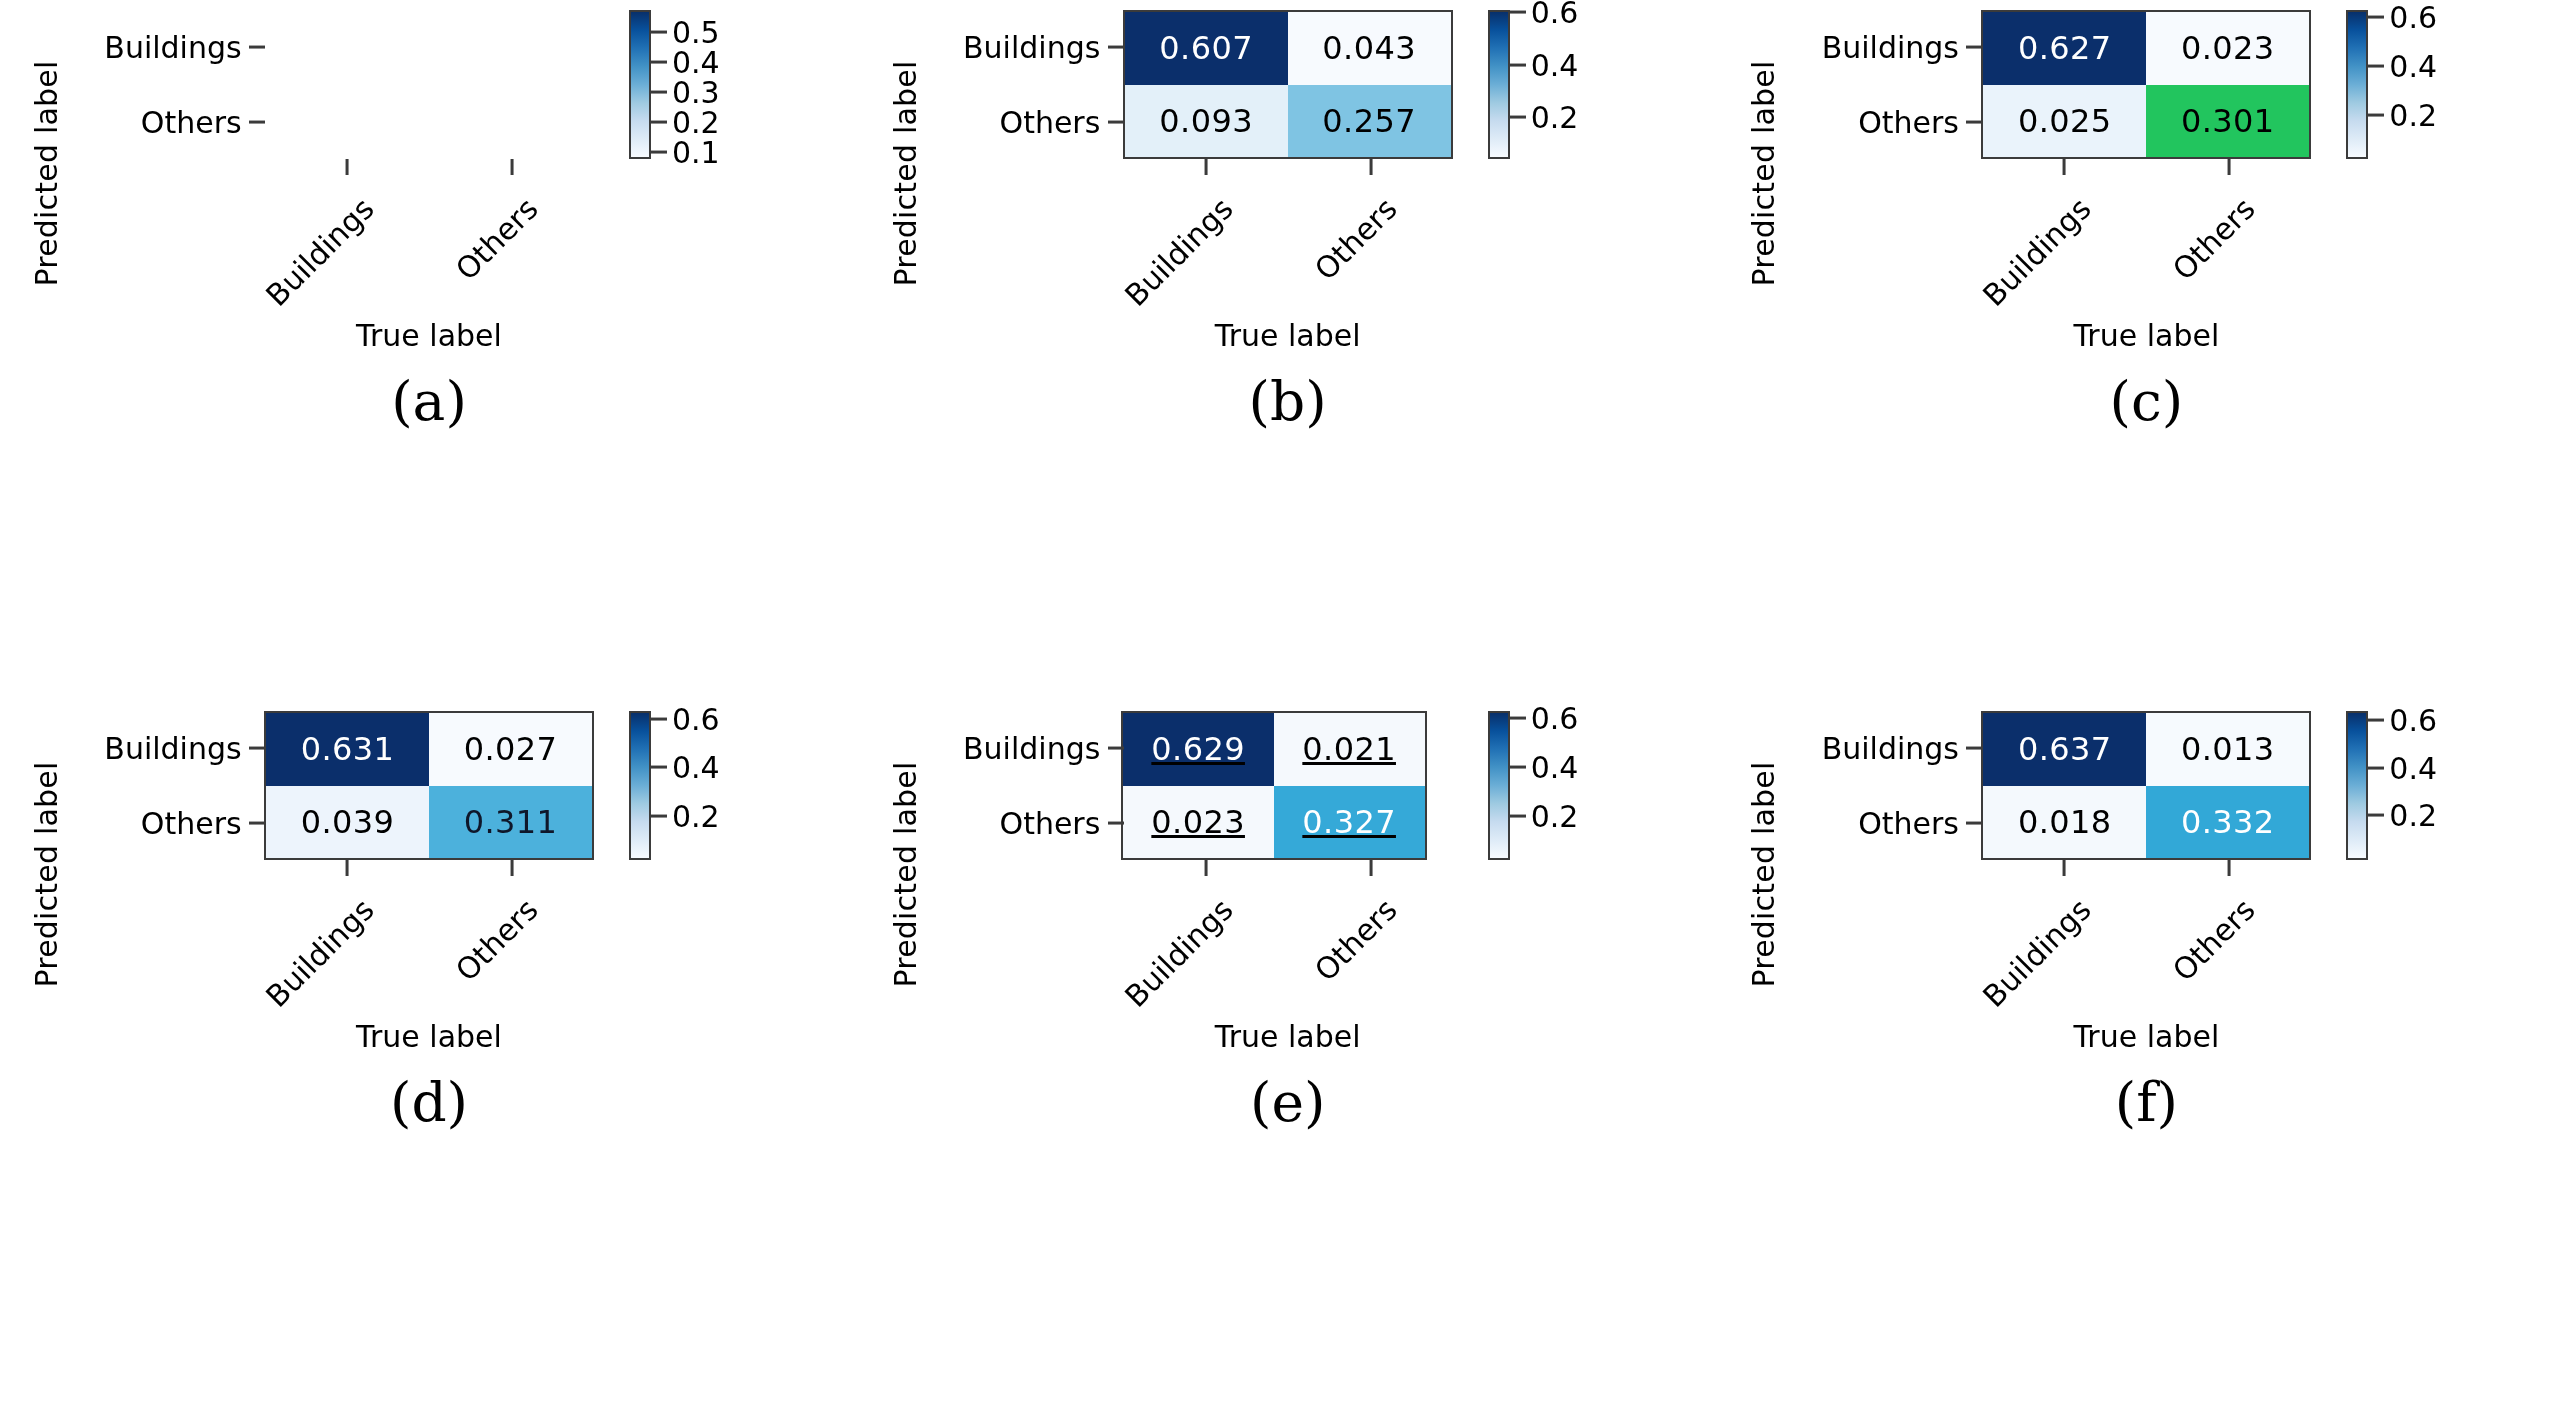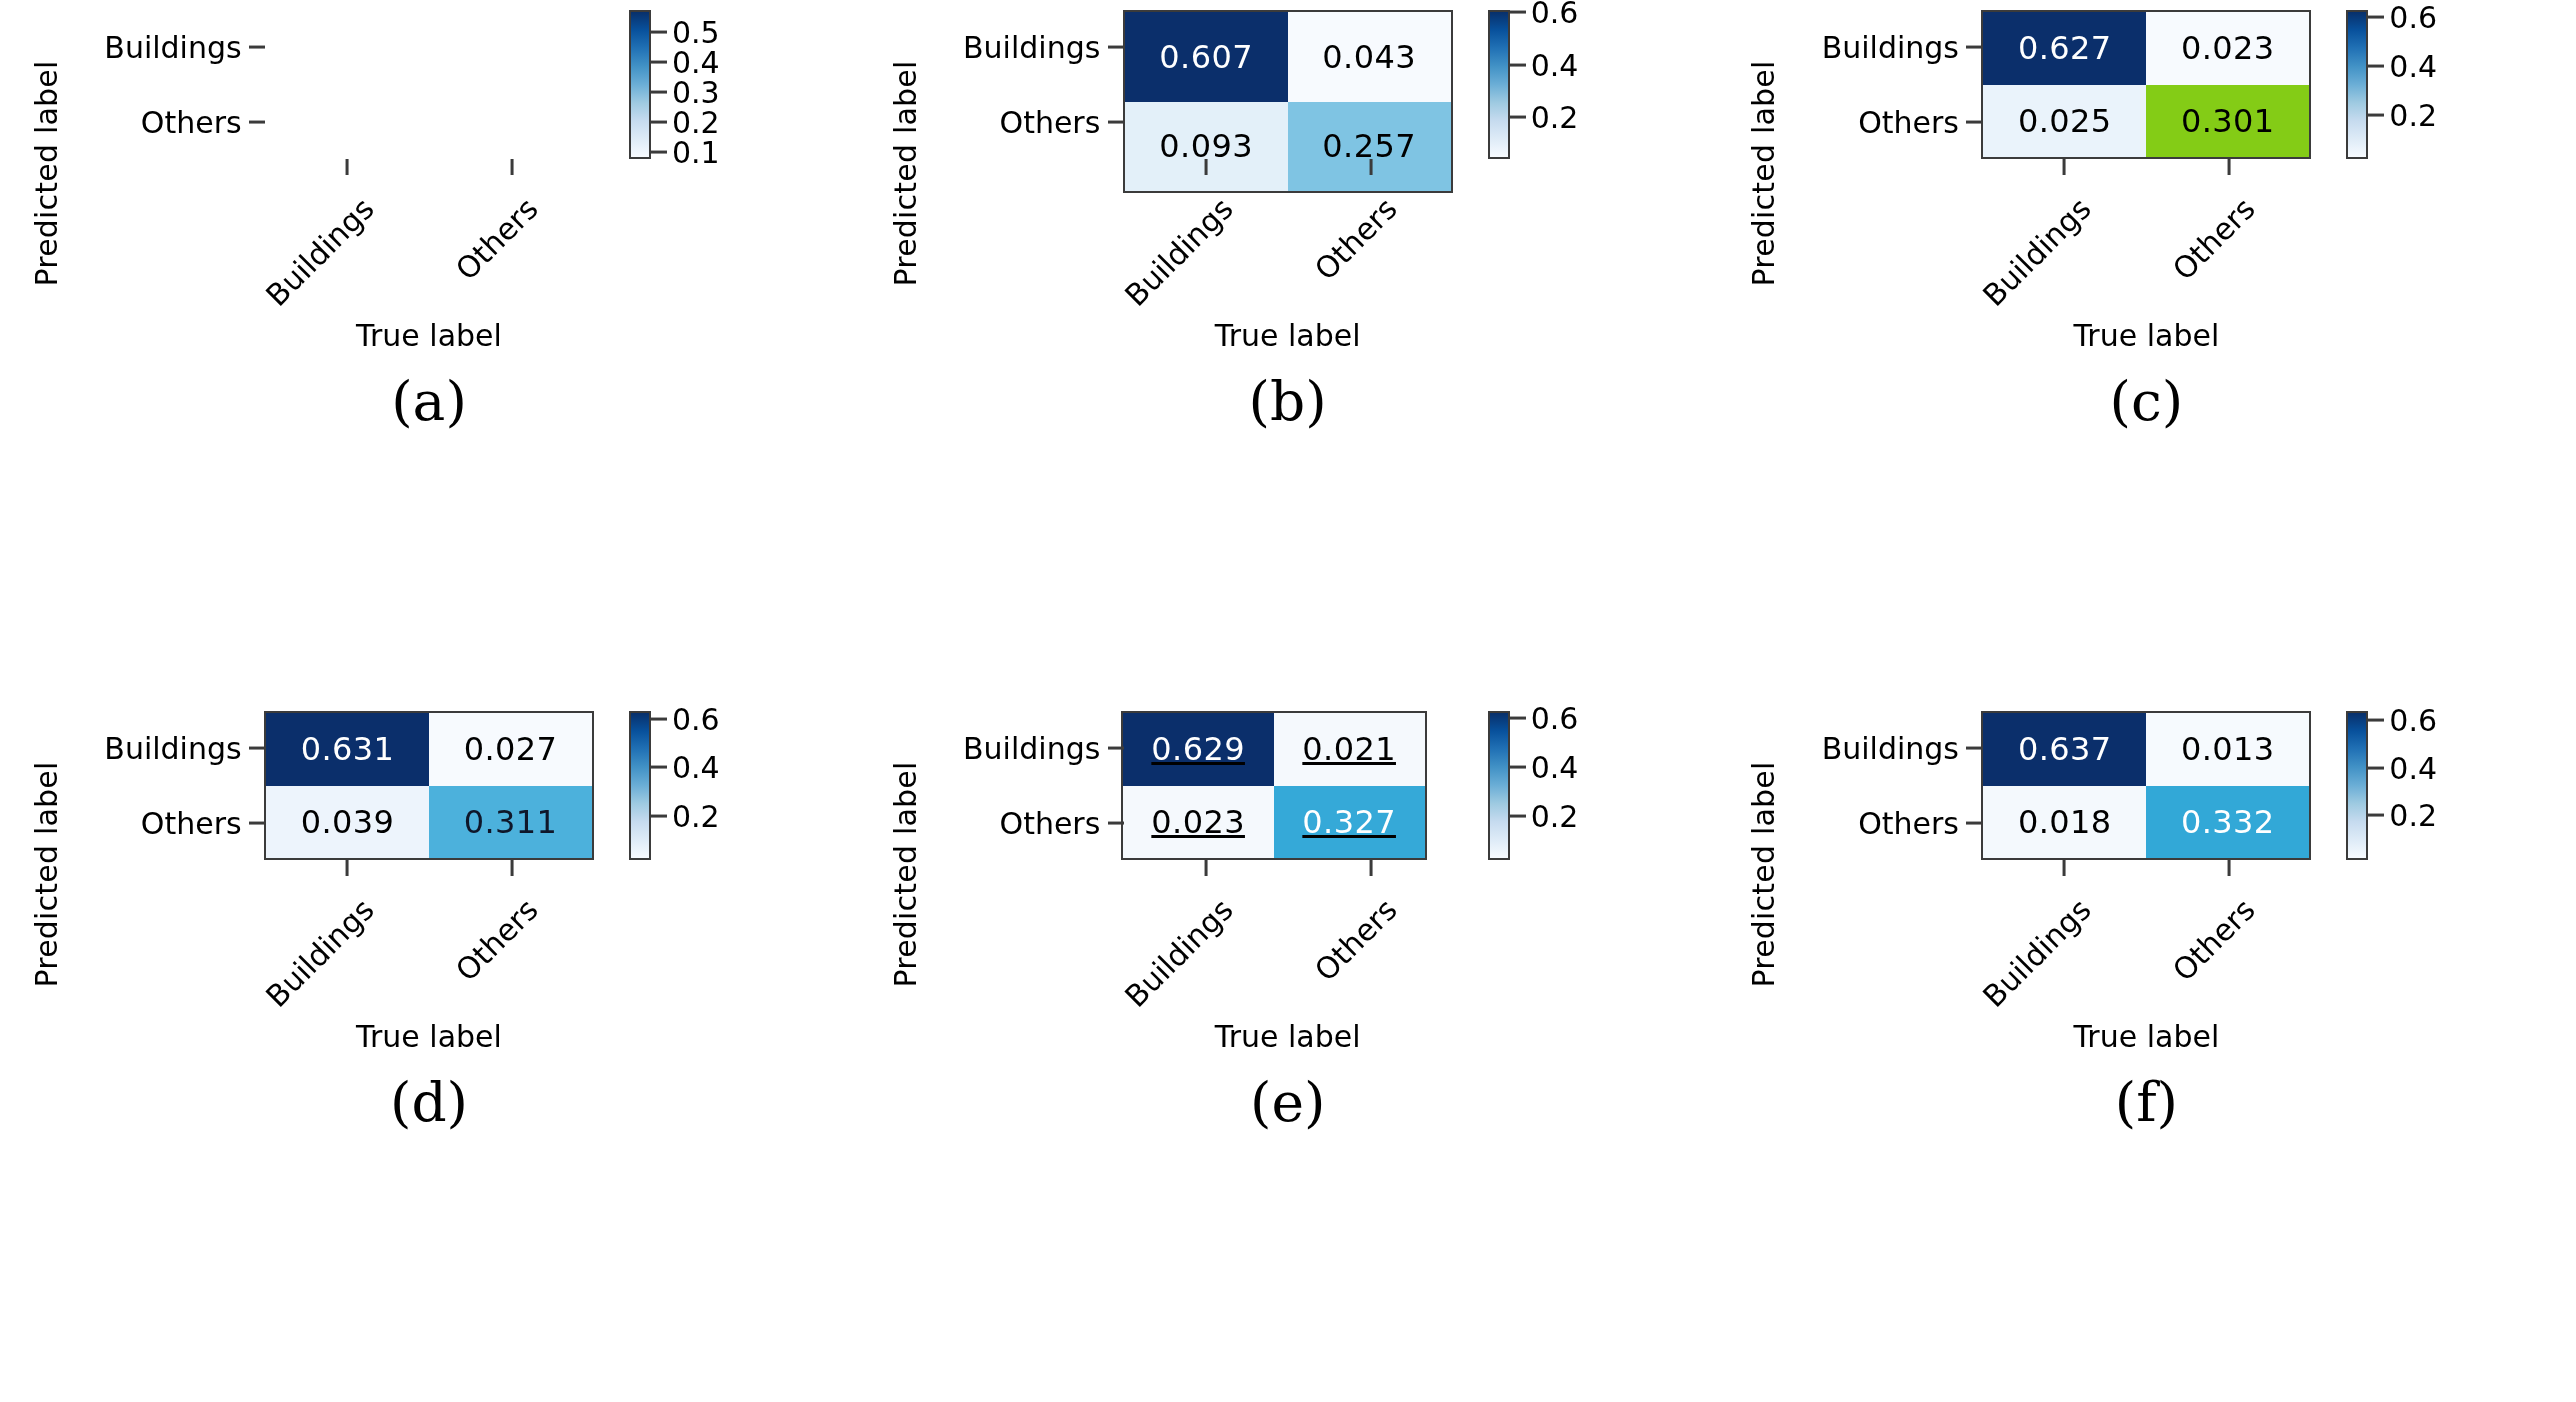--- a/index.html
+++ b/index.html
@@ -161,21 +161,21 @@
           <div class="cbar-ticklabel" style="left: 672px; top: 92px;">0.3</div>
           <div class="cbar-tickmark" style="left: 651px; top: 62px;"></div>
           <div class="cbar-ticklabel" style="left: 672px; top: 62px;">0.4</div>
           <div class="cbar-tickmark" style="left: 651px; top: 32px;"></div>
           <div class="cbar-ticklabel" style="left: 672px; top: 32px;">0.5</div>
         </div>
       </div>
       <div class="panel">
         <div class="pane-inner">
           <div class="ylabel">Predicted label</div>
-          <div class="matrix" style="left: 264px; top: 10px; width: 330px; height: 183px;">
+          <div class="matrix" style="left: 264px; top: 10px; width: 330px; height: 149px;">
             <div class="cell" style="background: rgb(11, 47, 107);">
               <span style="color: rgb(255, 255, 255);">0.607</span>
             </div>
             <div class="cell" style="background: rgb(247, 250, 254);">
               <span style="color: rgb(0, 0, 0);">0.043</span>
             </div>
             <div class="cell" style="background: rgb(227, 240, 249);">
               <span style="color: rgb(0, 0, 0);">0.093</span>
             </div>
             <div class="cell" style="background: rgb(127, 196, 227);">
@@ -207,21 +207,21 @@
           <div class="matrix" style="left: 264px; top: 10px; width: 330px; height: 149px;">
             <div class="cell" style="background: rgb(11, 47, 107);">
               <span style="color: rgb(255, 255, 255);">0.627</span>
             </div>
             <div class="cell" style="background: rgb(247, 250, 254);">
               <span style="color: rgb(0, 0, 0);">0.023</span>
             </div>
             <div class="cell" style="background: rgb(234, 243, 251);">
               <span style="color: rgb(0, 0, 0);">0.025</span>
             </div>
-            <div class="cell" style="background: #84cc16;">
+            <div class="cell" style="background: #22c55e;">
               <span style="color: rgb(0, 0, 0);">0.301</span>
             </div>
           </div>
           <div class="ytickmark" style="left: 249px; top: 47px;"></div>
           <div class="ytick" style="top: 47px; right: 617px;">Buildings</div>
           <div class="ytickmark" style="left: 249px; top: 122px;"></div>
           <div class="ytick" style="top: 122px; right: 617px;">Others</div>
           <div class="xtickmark" style="left: 347px; top: 159px;"></div>
           <div class="xtick" style="left: 356px; top: 191px; transform: translateX(-100%) rotate(-45deg); transform-origin: right top;">Buildings</div>
           <div class="xtickmark" style="left: 512px; top: 159px;"></div>

